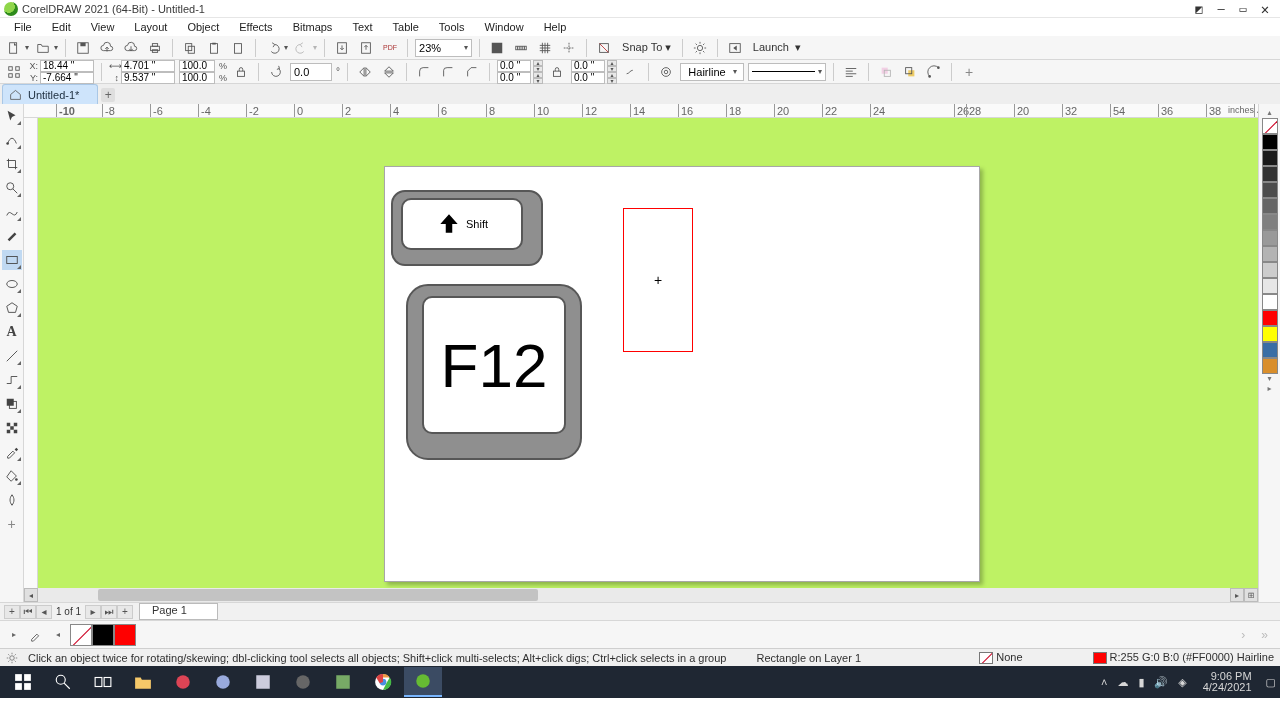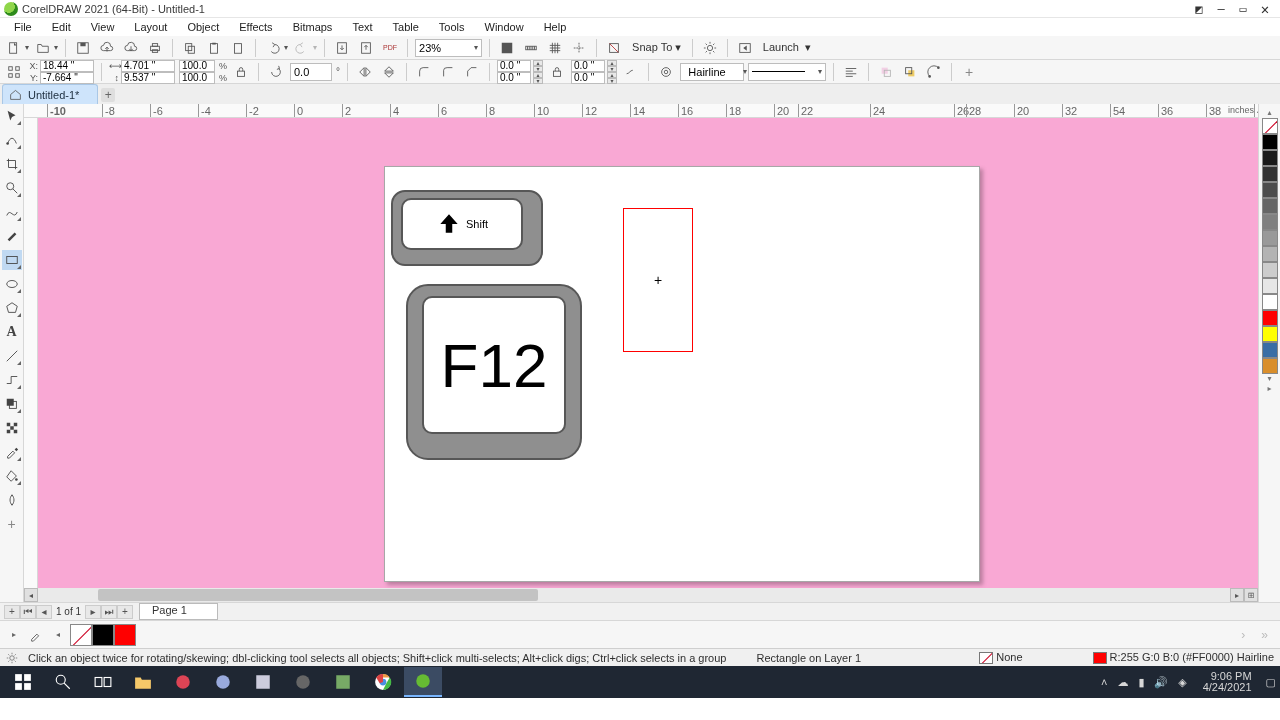--- a/index.html
+++ b/index.html
@@ -14,21 +14,21 @@
 
 .menubar { height: 18px; background: #fff; display: flex; align-items: center; padding: 0 4px; gap: 0; }
 .menubar .item { padding: 2px 10px; color: #222; }
 
 .toolbar, .propbar { height: 24px; background: #f6f6f6; border-bottom: 1px solid #d7d7d7; display: flex; align-items: center; padding: 0 4px; gap: 4px; }
 .sep { width: 1px; height: 18px; background: #ccc; margin: 0 3px; }
 .tb-btn { width: 20px; height: 20px; display: flex; align-items: center; justify-content: center; color: #555; border-radius: 2px; }
 .tb-btn svg { width: 14px; height: 14px; }
 .tb-drop { display: flex; align-items: center; }
 .tb-drop .arrow { font-size: 8px; color: #555; margin-left: 1px; }
-.combo { height: 18px; border: 1px solid #bdbdbd; background: #fff; display: flex; align-items: center; padding: 0 3px; gap: 13px; }
+.combo { height: 18px; border: 1px solid #bdbdbd; background: #fff; display: flex; align-items: center; padding: 0 3px; gap: 3px; }
 .combo input { border: none; outline: none; width: 42px; font-size: 11px; }
 .combo .arrow { font-size: 8px; color: #555; }
 .textlbl { color: #333; padding: 0 4px; }
 
 .xyblock { display: flex; flex-direction: column; line-height: 10px; }
 .xyrow { display: flex; align-items: center; gap: 2px; }
 .xyrow .lab { font-size: 9px; color: #555; width: 10px; text-align: right; }
 .xyrow input { border: 1px solid #bdbdbd; height: 12px; width: 54px; font-size: 10px; padding: 0 2px; }
 
 .spinner { display: flex; flex-direction: column; }
@@ -46,21 +46,21 @@
 .toolbox .tool .fly { position: absolute; right: 1px; bottom: 1px; width: 0; height: 0; border-left: 4px solid transparent; border-bottom: 4px solid #666; }
 .toolbox .tool svg { width: 14px; height: 14px; }
 .toolbox .tool.plus { color: #888; font-size: 14px; }
 
 .main { flex: 1; position: relative; background: #fff; display: flex; flex-direction: column; }
 .hruler { height: 14px; background: #fafafa; border-bottom: 1px solid #d7d7d7; position: relative; overflow: hidden; font-size: 8px; color: #666; }
 .hruler .tick { position: absolute; top: 0; height: 14px; border-left: 1px solid #999; }
 .hruler .tick span { position: absolute; top: 1px; left: 2px; }
 .hruler .unit { position: absolute; right: 4px; top: 1px; font-size: 9px; color: #666; }
 
-.viewport { flex: 1; position: relative; background: #f9a8d4; overflow: hidden; }
+.viewport { flex: 1; position: relative; background: #bef264; overflow: hidden; }
 .vruler { position: absolute; left: 0; top: 0; bottom: 0; width: 14px; background: #fafafa; border-right: 1px solid #d7d7d7; }
 
 .page { position: absolute; left: 360px; top: 48px; width: 596px; height: 416px; background: #fff; border: 1px solid #a7a7a7; box-shadow: 3px 3px 4px rgba(0,0,0,0.25); }
 
 .key { position: absolute; }
 .key-shift { left: 367px; top: 72px; width: 152px; height: 76px; }
 .key-f12 { left: 382px; top: 166px; width: 176px; height: 176px; }
 .key .outer { position: absolute; inset: 0; background: #8f8f8f; border: 2px solid #575757; border-radius: 14px; }
 .key-f12 .outer { border-radius: 22px; }
 .key .inner { position: absolute; background: #fff; border: 2px solid #575757; border-radius: 10px; display: flex; align-items: center; justify-content: center; }
@@ -574,21 +574,21 @@
         <svg viewBox="0 0 16 16">
           <path d="M8 2c-3 4-3 8 0 12 3-4 3-8 0-12z" fill="none" stroke="currentColor"></path>
         </svg>
       </div>
     <div class="tool plus">+</div>
   </div>
 
   <div class="main">
     <div class="hruler">
       <span class="unit">inches</span>
-    <div class="tick" style="left: 23px; font-weight: bold;">
+    <div class="tick" style="left: 32px; font-weight: bold;">
           <span>-10</span>
         </div>
         <div class="tick" style="left: 78px;">
           <span>-8</span>
         </div>
         <div class="tick" style="left: 126px;">
           <span>-6</span>
         </div>
         <div class="tick" style="left: 174px;">
           <span>-4</span>
@@ -622,21 +622,21 @@
         </div>
         <div class="tick" style="left: 654px;">
           <span>16</span>
         </div>
         <div class="tick" style="left: 702px;">
           <span>18</span>
         </div>
         <div class="tick" style="left: 750px;">
           <span>20</span>
         </div>
-        <div class="tick" style="left: 774px;">
+        <div class="tick" style="left: 798px;">
           <span>22</span>
         </div>
         <div class="tick" style="left: 846px;">
           <span>24</span>
         </div>
         <div class="tick" style="left: 930px;">
           <span>26</span>
         </div>
         <div class="tick" style="left: 942px;">
           <span>28</span>

